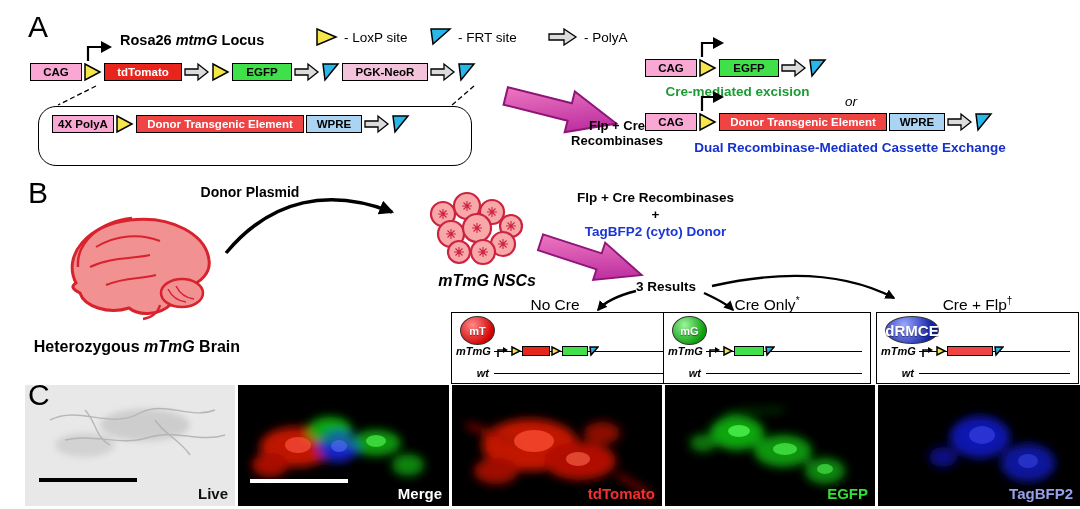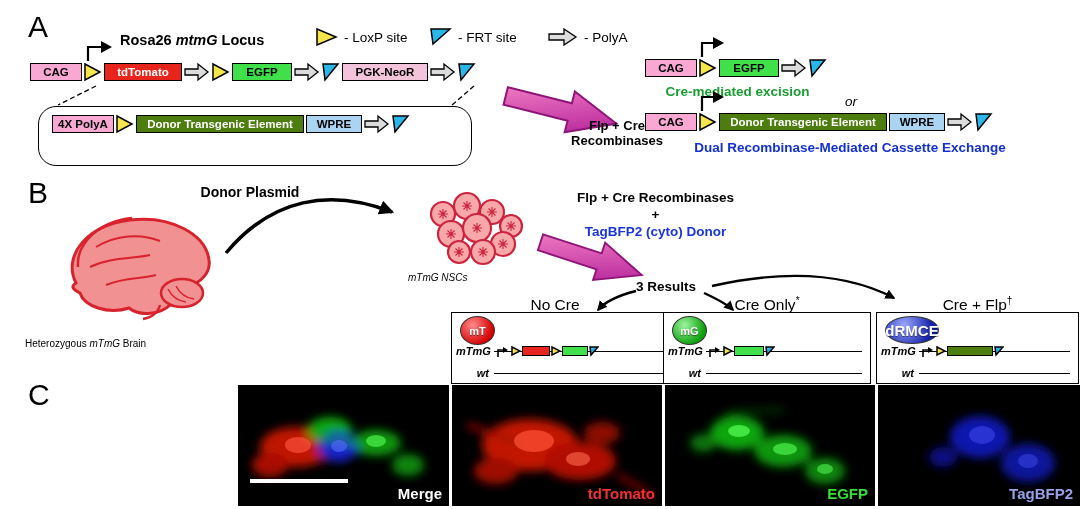--- a/index.html
+++ b/index.html
@@ -8,38 +8,38 @@
   .abs{position:absolute;}
   .panel-letter{font-size:30px;font-weight:400;z-index:10;}
   .it{font-style:italic;}
   
   .gene{height:18px;line-height:17px;border:1.5px solid #000;font-weight:bold;font-size:11.5px;
         text-align:center;padding:0 4px;white-space:nowrap;box-sizing:border-box;background:#fff;}
   .c-gray{background:#f9a8d4;}
   .c-red{background:#e8251d;color:#fff;}
   .c-green{background:#3fe04a;}
   .c-pink{background:#f2c3da;}
-  .c-dblue{background:#4d7c0f;color:#fff;}
+  .c-dblue{background:#ef4444;color:#fff;}
   .c-lblue{background:#aad4f2;}
   .construct{display:flex;align-items:center;gap:2px;z-index:3;}
   .p-loxp{fill:#f5e74b;stroke:#000;stroke-width:1.5;}
   .p-frt{fill:#29b7ea;stroke:#000;stroke-width:1.5;}
   .p-polya{fill:#dcdcdc;stroke:#000;stroke-width:1.3;}
   .legend-item{display:flex;align-items:center;gap:6px;z-index:3;}
   .legend-label{font-weight:normal;font-size:13.5px;}
   .title-a{font-weight:bold;font-size:14.5px;z-index:3;}
   .cap-green{color:#1b9c33;font-weight:bold;font-size:13.5px;text-align:center;z-index:3;}
   .cap-blue{color:#1430cf;font-weight:bold;font-size:13.5px;text-align:center;z-index:3;}
   .or-word{font-style:italic;font-size:13.5px;z-index:3;}
   .donor-rect{border:1.6px solid #000;border-radius:18px;background:#fff;z-index:2;}
   .donor-label{font-weight:bold;font-size:14px;text-align:center;z-index:3;margin-top:44px;}
   .flpcre-label{font-weight:bold;font-size:13px;text-align:center;line-height:15px;z-index:5;}
   .b13{font-weight:bold;font-size:13.5px;text-align:center;z-index:3;}
   .blue-text{color:#1a35d8;}
-  .caption-b{font-weight:normal;font-size:10px;text-align:left;z-index:3;}
+  .caption-b{font-weight:bold;font-size:16px;text-align:right;z-index:3;}
   .col-title{font-size:15.5px;text-align:center;z-index:3;}
   .col-title sup{font-size:10px;}
   
   .mini-box{border:1px solid #000;background:#fff;z-index:2;box-sizing:border-box;}
   .badge{position:absolute;border-radius:50%;color:#fff;font-weight:bold;display:flex;
          align-items:center;justify-content:center;border:1px solid #333;z-index:4;
          text-shadow:0 1px 1px rgba(0,0,0,.5);}
   .badge-mt{background:radial-gradient(circle at 35% 30%, #ff8a8a, #d40000 72%);}
   .badge-mg{background:radial-gradient(circle at 35% 30%, #9cf59c, #0b9e0b 72%);}
   .badge-drmce{background:radial-gradient(circle at 35% 30%, #9aa6ff, #1322a8 72%);}
@@ -382,20 +382,41 @@
     <div class="mini-row" style="top:52px">
       <span class="mini-label">wt</span>
       <div class="mini-track">
           <div class="mini-line"></div>
         </div>
     </div>
   </div>
 
   <div class="abs panel-letter" style="left:28px;top:378px">C</div>
 
+  <div class="micro" style="left:25px;width:210px;background:#e8e8e8">
+    <svg width="210" height="121" viewBox="0 0 210 121">
+      <defs>
+          <filter id="flv" x="-50%" y="-50%" width="200%" height="200%">
+        <feGaussianBlur stdDeviation="3"></feGaussianBlur>
+          </filter>
+        </defs>
+      <g filter="url(#flv)">
+        <ellipse cx="120" cy="40" rx="45" ry="16" fill="#cdcdcd"></ellipse>
+        <ellipse cx="60" cy="60" rx="30" ry="12" fill="#d2d2d2"></ellipse>
+      </g>
+      <g fill="none" stroke="#b2b2b2" stroke-width="1.4" opacity="0.9">
+        <path d="M25,35 C55,20 85,45 115,28 C140,15 165,35 190,25"></path>
+        <path d="M40,55 C70,48 95,62 125,52 C150,44 175,58 200,50"></path>
+        <path d="M60,25 C72,38 70,52 85,60"></path>
+        <path d="M130,35 C140,50 155,55 165,70"></path>
+      </g>
+    </svg>
+    <div class="scalebar" style="left:14px;top:93px;width:98px;height:4px;background:#000"></div>
+    <span class="micro-label" style="color:#111">Live</span>
+  </div>
 
   <div class="micro" style="left:238px;width:211px">
     <svg width="211" height="121" viewBox="0 0 211 121">
       <defs>
           <filter id="fmb" x="-50%" y="-50%" width="200%" height="200%">
         <feGaussianBlur stdDeviation="5"></feGaussianBlur>
           </filter>
         </defs>
       <g filter="url(#fmb)">
         <ellipse cx="58" cy="62" rx="36" ry="20" fill="#c01200"></ellipse>

